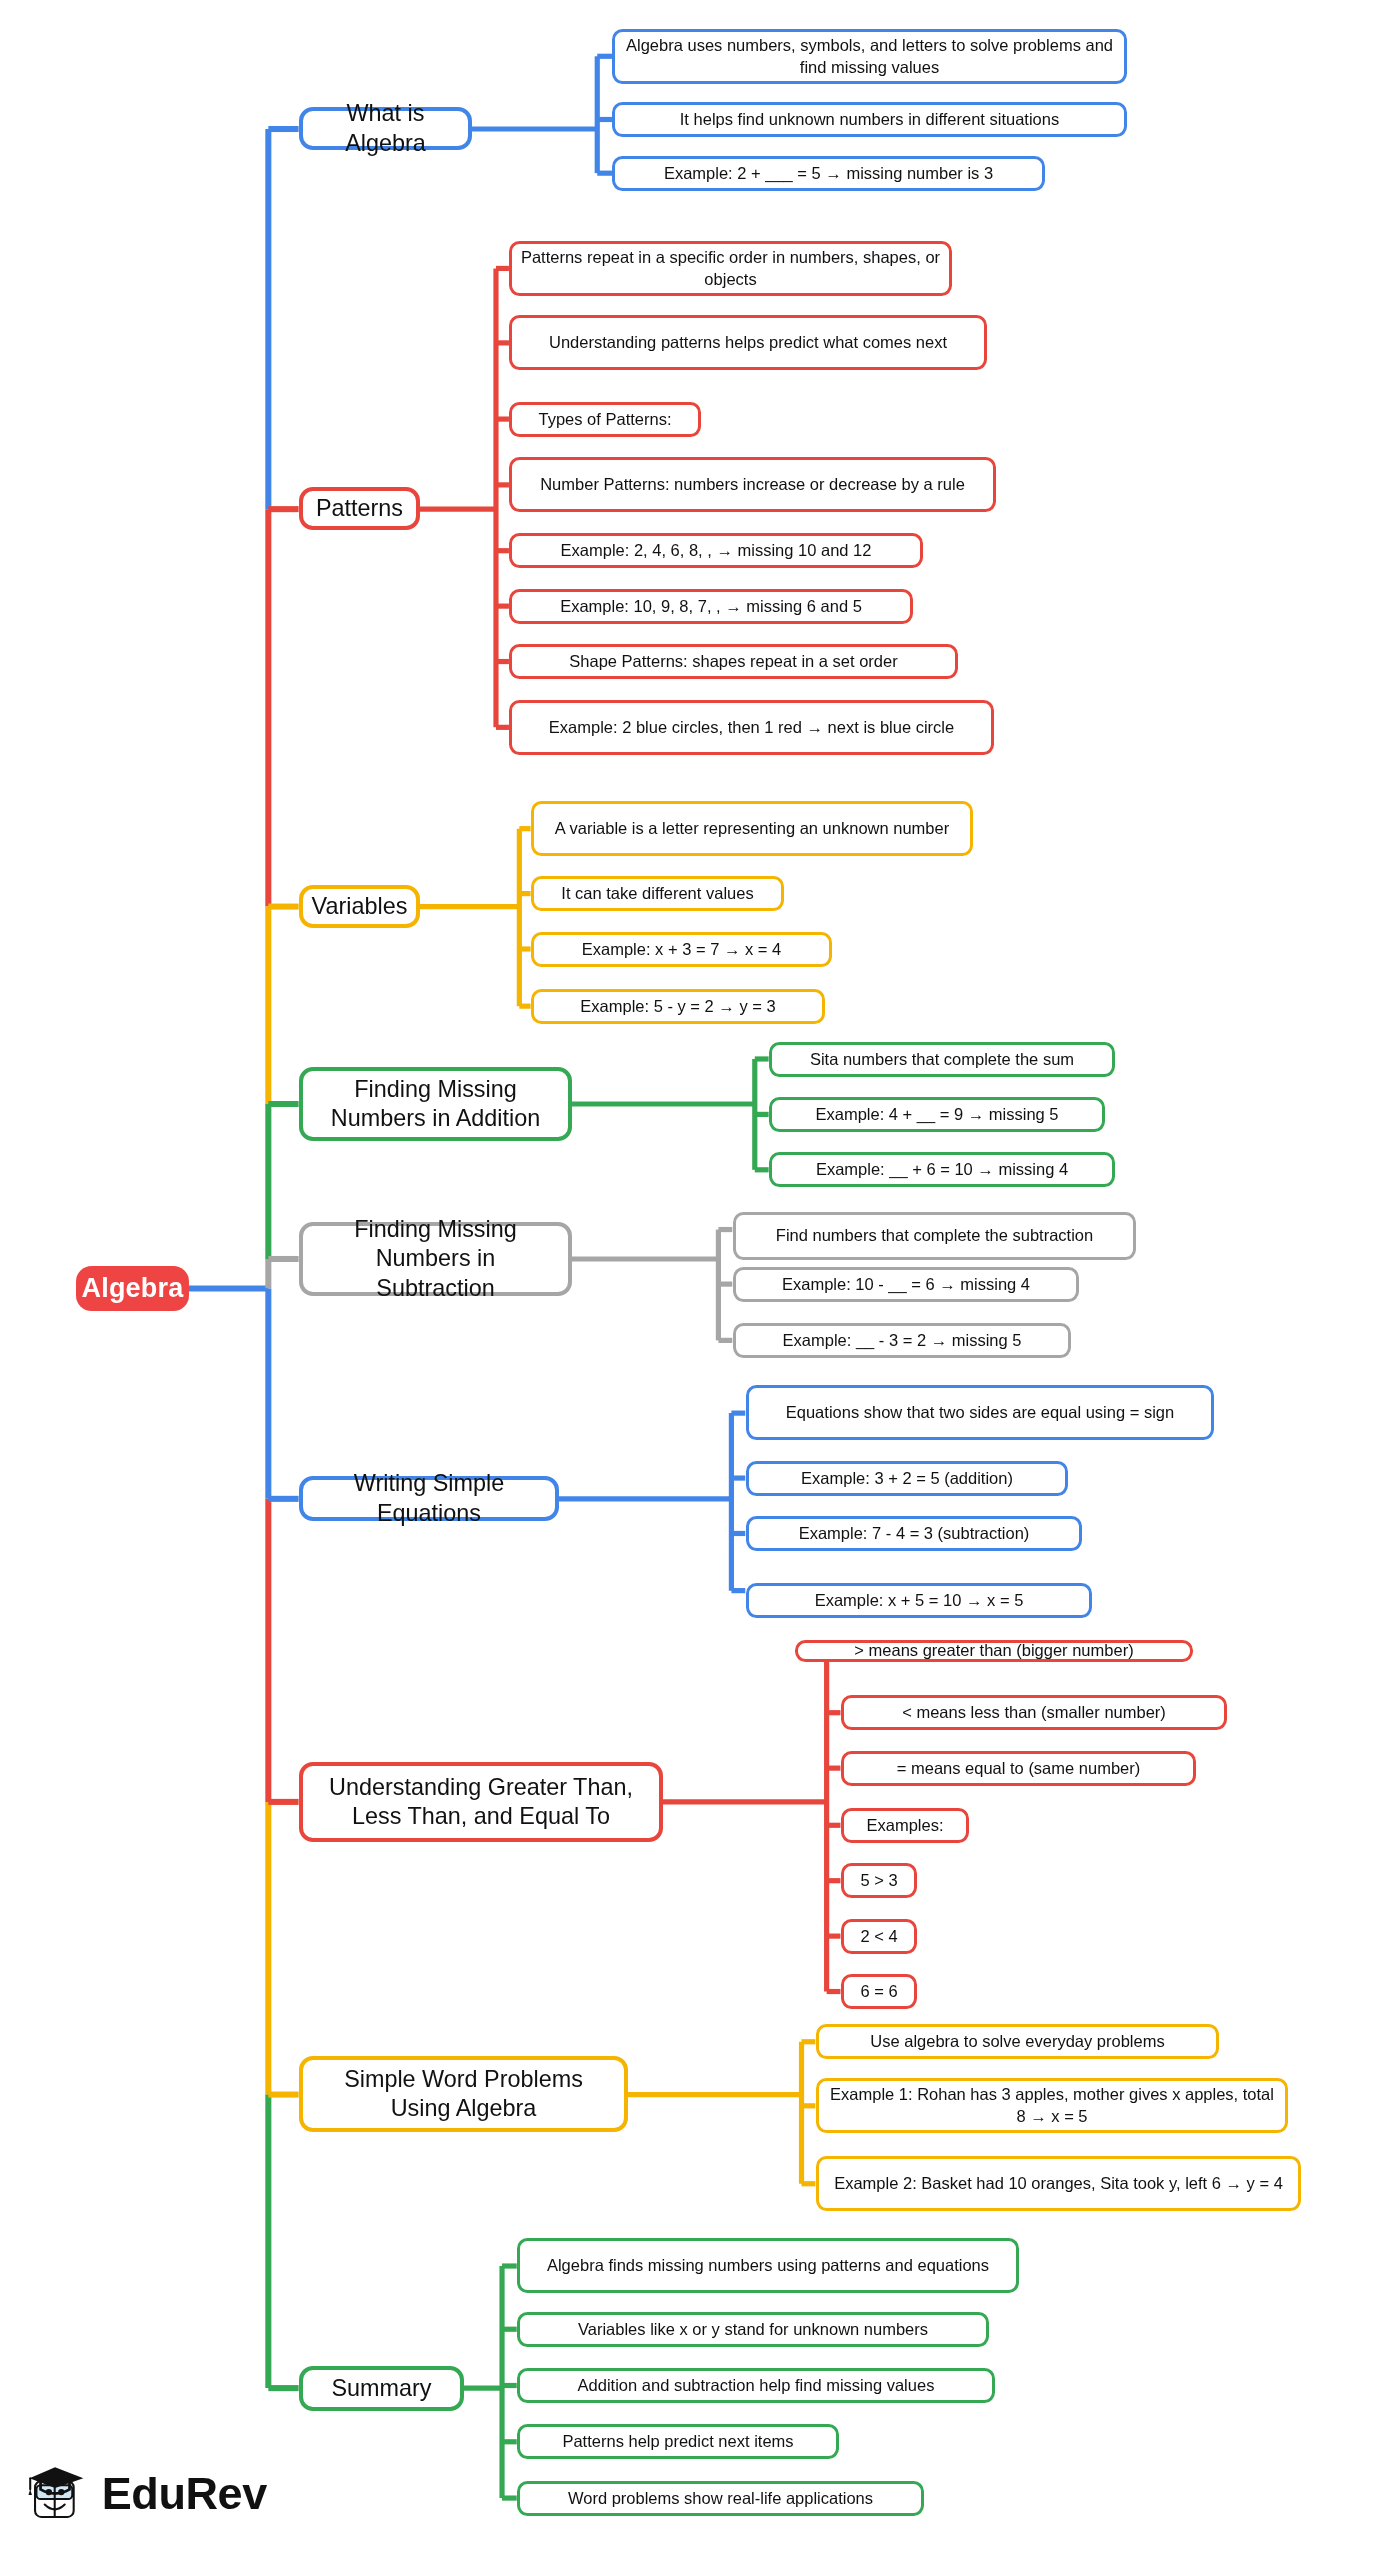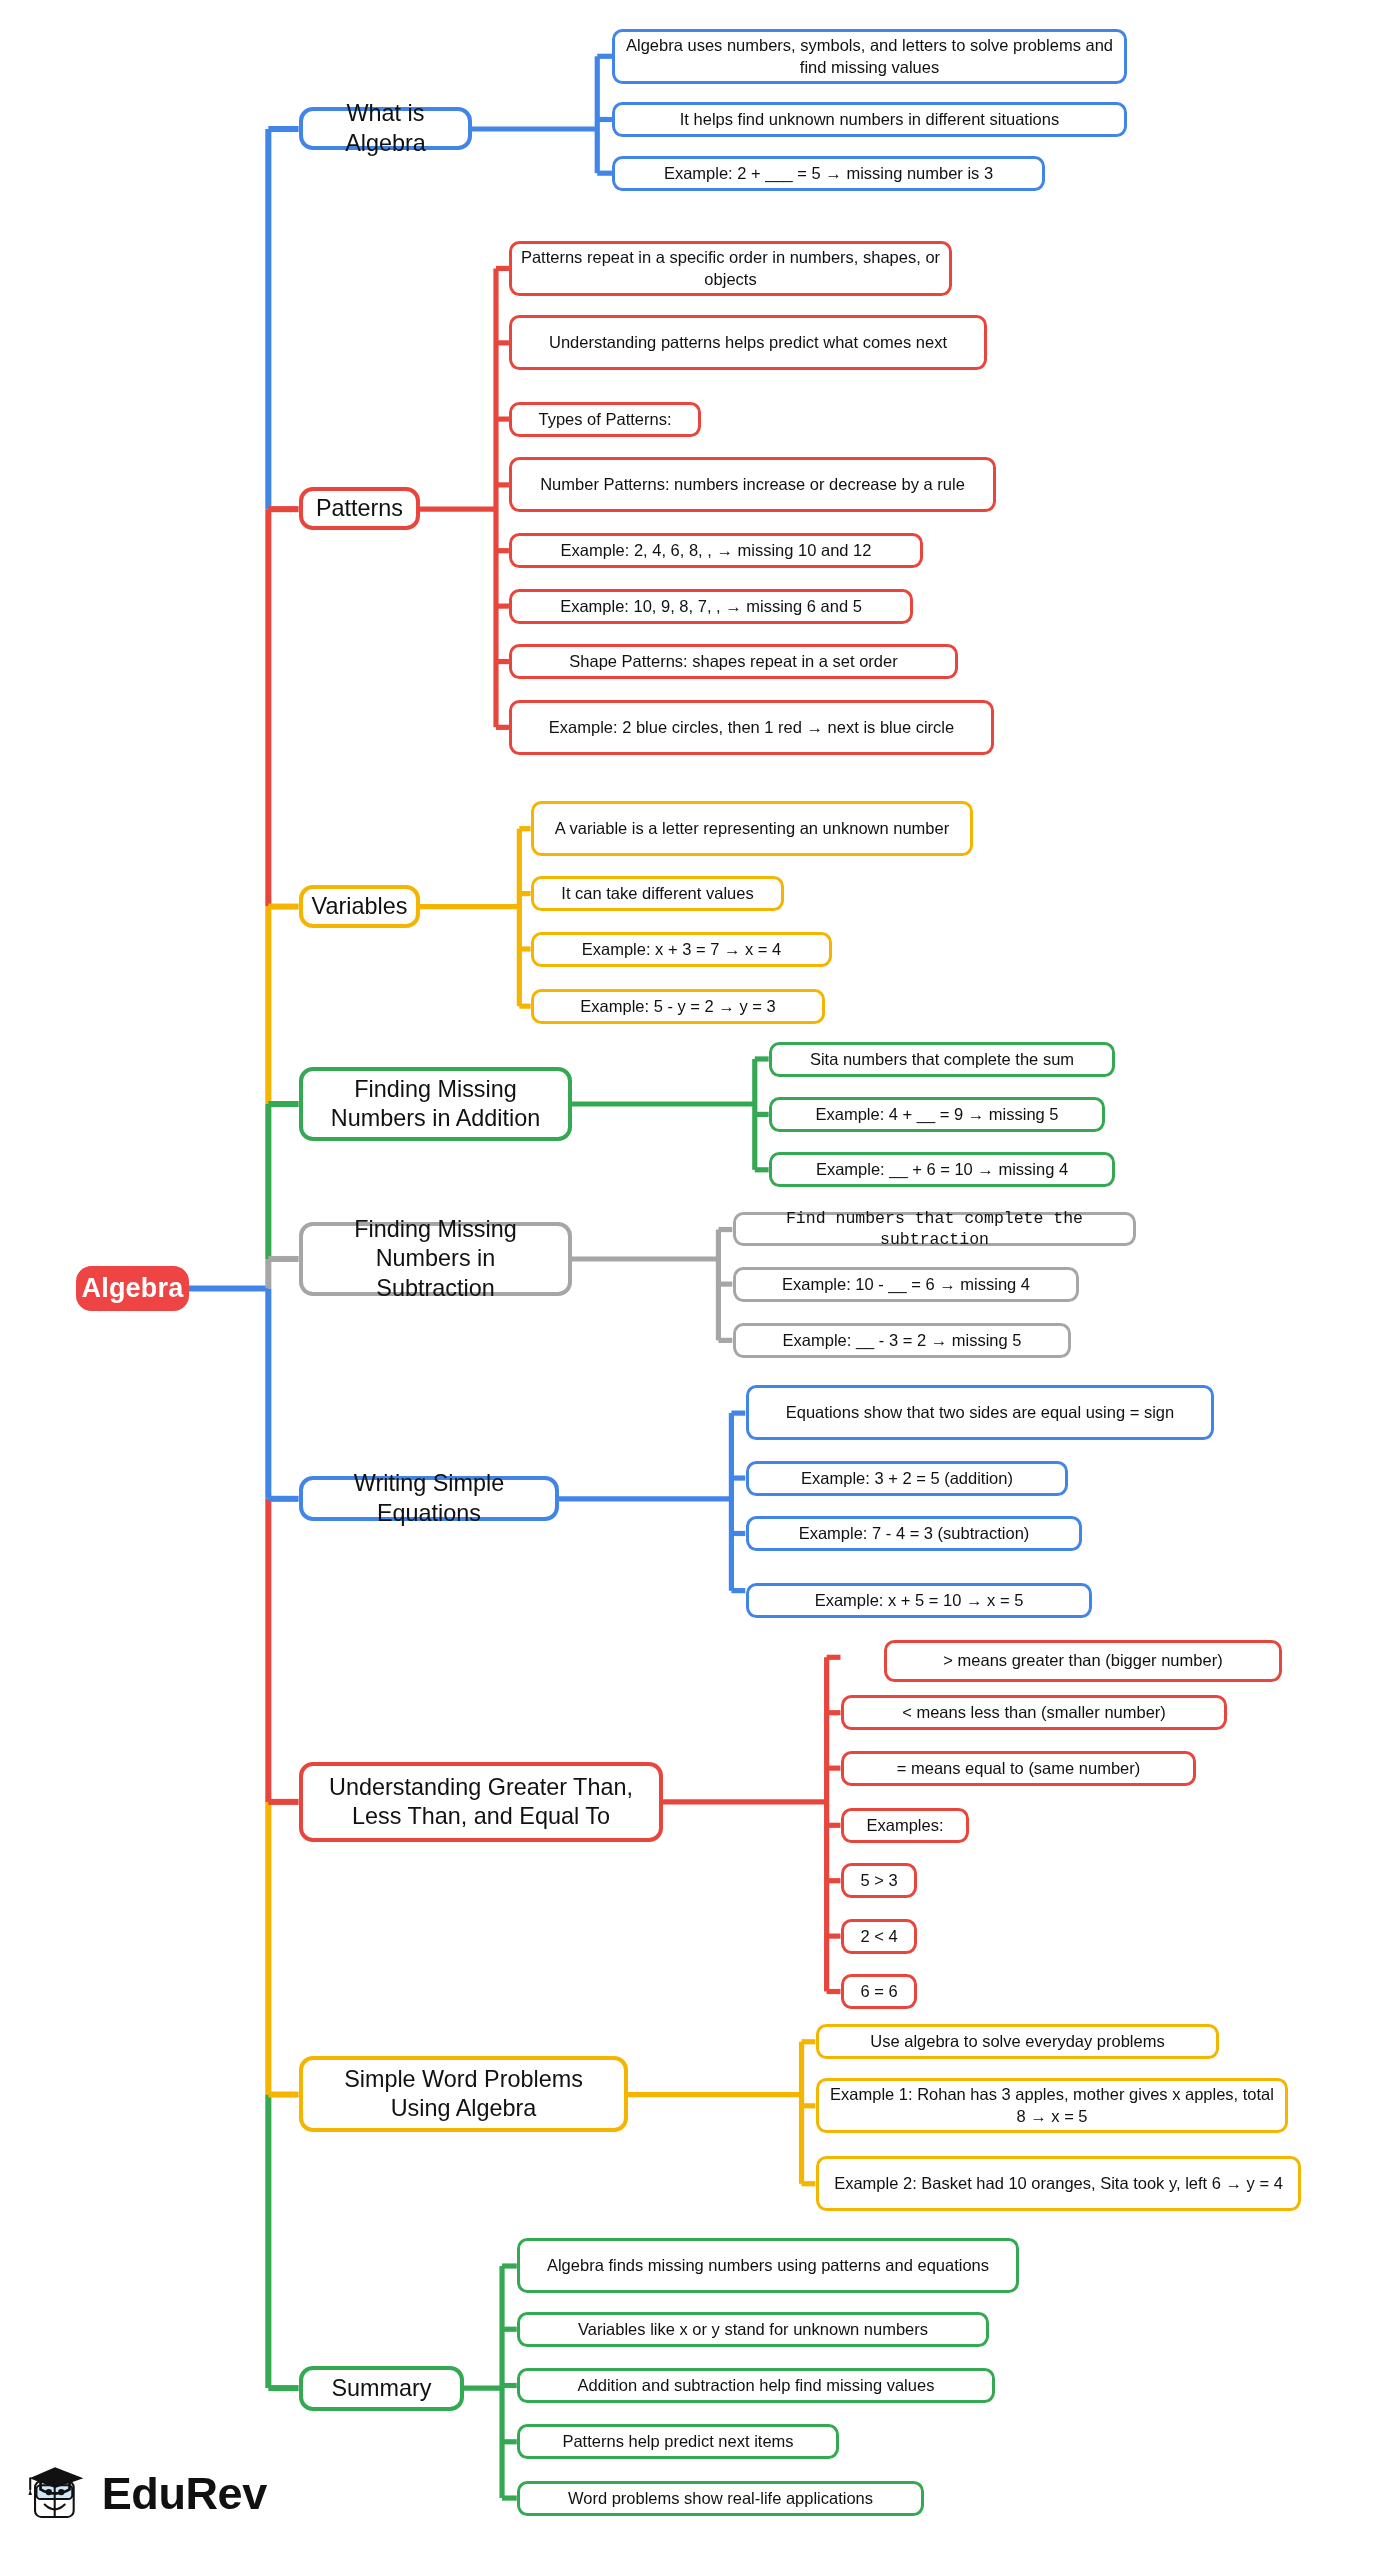--- a/index.html
+++ b/index.html
@@ -258,42 +258,42 @@
       </div>
       <div class="leaf" style="left: 769px; top: 1042px; width: 346px; height: 35px; border-color: rgb(52, 168, 83);">
         <span>Sita numbers that complete the sum</span>
       </div>
       <div class="leaf" style="left: 769px; top: 1097px; width: 336px; height: 35px; border-color: rgb(52, 168, 83);">
         <span>Example: 4 + __ = 9 → missing 5</span>
       </div>
       <div class="leaf" style="left: 769px; top: 1152px; width: 346px; height: 35px; border-color: rgb(52, 168, 83);">
         <span>Example: __ + 6 = 10 → missing 4</span>
       </div>
-      <div class="leaf" style="left: 733px; top: 1212px; width: 403px; height: 34px; border-color: rgb(166, 166, 166); font-family: Liberation Mono, monospace;">
+      <div class="leaf" style="left: 733px; top: 1212px; width: 403px; height: 48px; border-color: rgb(166, 166, 166);">
         <span>Find numbers that complete the subtraction</span>
       </div>
       <div class="leaf" style="left: 733px; top: 1267px; width: 346px; height: 35px; border-color: rgb(166, 166, 166);">
         <span>Example: 10 - __ = 6 → missing 4</span>
       </div>
       <div class="leaf" style="left: 733px; top: 1323px; width: 338px; height: 35px; border-color: rgb(166, 166, 166);">
         <span>Example: __ - 3 = 2 → missing 5</span>
       </div>
       <div class="leaf" style="left: 746px; top: 1385px; width: 468px; height: 55px; border-color: rgb(66, 133, 232);">
         <span>Equations show that two sides are equal using = sign</span>
       </div>
       <div class="leaf" style="left: 746px; top: 1461px; width: 322px; height: 35px; border-color: rgb(66, 133, 232);">
         <span>Example: 3 + 2 = 5 (addition)</span>
       </div>
       <div class="leaf" style="left: 746px; top: 1516px; width: 336px; height: 35px; border-color: rgb(66, 133, 232);">
         <span>Example: 7 - 4 = 3 (subtraction)</span>
       </div>
       <div class="leaf" style="left: 746px; top: 1583px; width: 346px; height: 35px; border-color: rgb(66, 133, 232);">
         <span>Example: x + 5 = 10 → x = 5</span>
       </div>
-      <div class="leaf" style="left: 884px; top: 1640px; width: 398px; height: 42px; border-color: rgb(232, 70, 60);">
+      <div class="leaf" style="left: 795px; top: 1640px; width: 398px; height: 22px; border-color: rgb(232, 70, 60);">
         <span>&gt; means greater than (bigger number)</span>
       </div>
       <div class="leaf" style="left: 841px; top: 1695px; width: 386px; height: 35px; border-color: rgb(232, 70, 60);">
         <span>&lt; means less than (smaller number)</span>
       </div>
       <div class="leaf" style="left: 841px; top: 1751px; width: 355px; height: 35px; border-color: rgb(232, 70, 60);">
         <span>= means equal to (same number)</span>
       </div>
       <div class="leaf" style="left: 841px; top: 1808px; width: 128px; height: 35px; border-color: rgb(232, 70, 60);">
         <span>Examples:</span>

